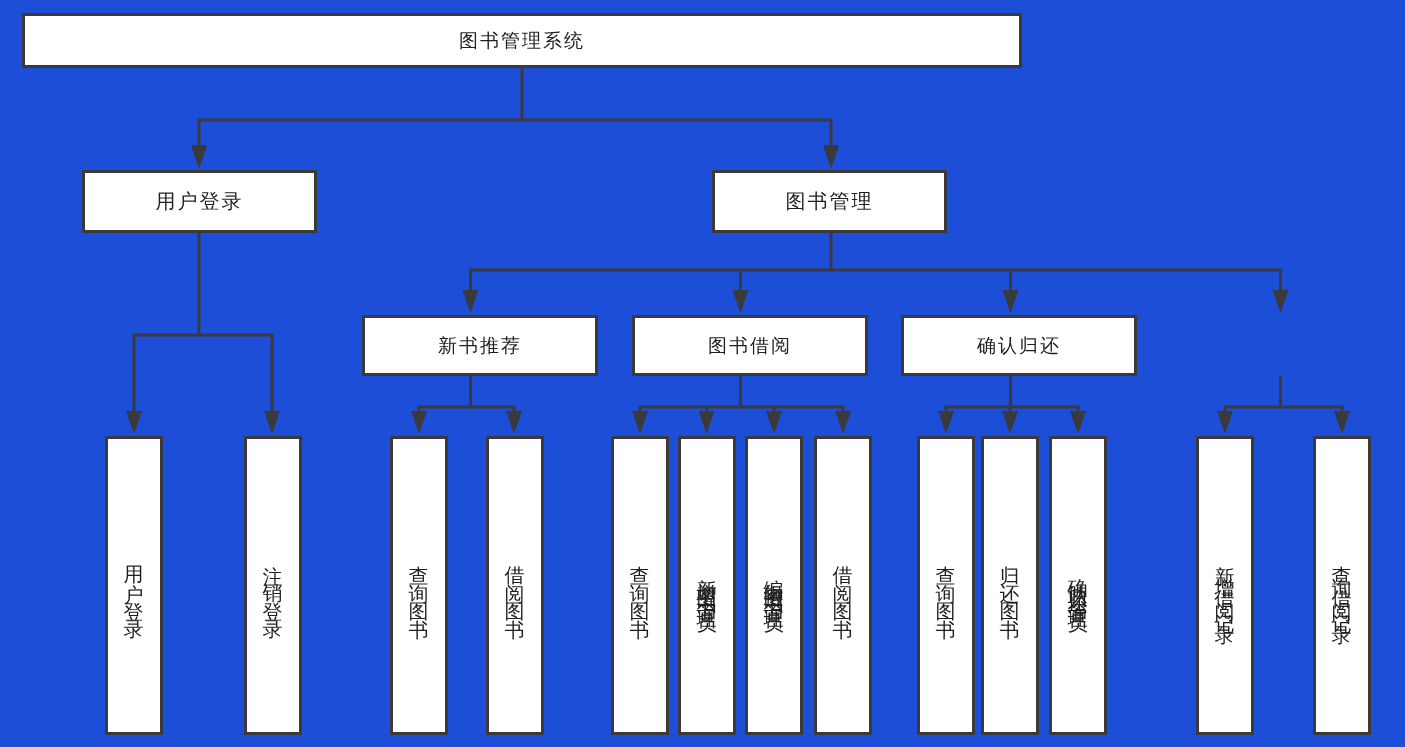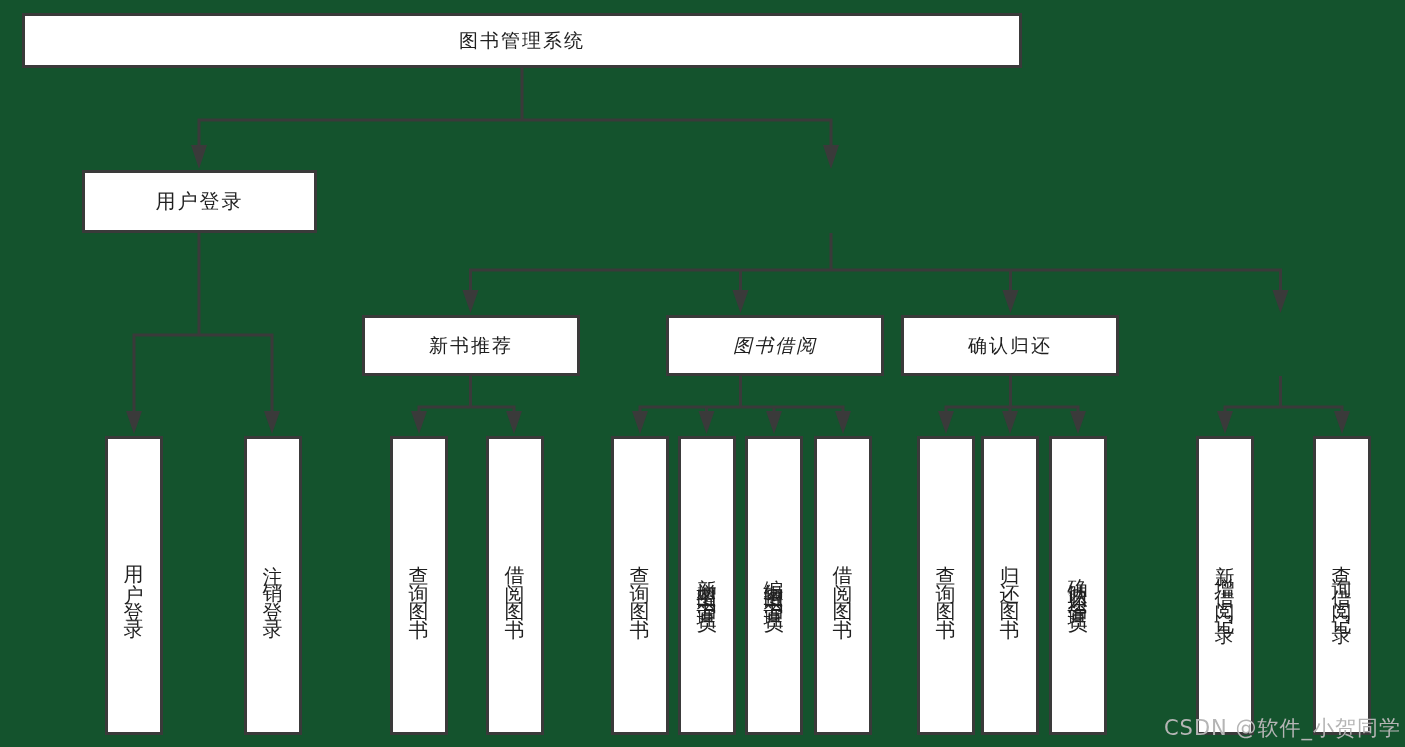--- a/index.html
+++ b/index.html
@@ -1,21 +1,21 @@
 <!DOCTYPE html>
 <html><head>
 <meta charset="utf-8">
 <style>
   html, body { margin: 0; padding: 0; }
   body { font-family: "DejaVu Sans", sans-serif; }
   #canvas {
     position: relative;
     width: 1405px;
     height: 747px;
-    background: #14532d;
+    background: #1d4ed8;
     overflow: hidden;
   }
   #wires {
     position: absolute;
     left: 0; top: 0;
     width: 1405px; height: 747px;
     pointer-events: none;
   }
   .hbox {
     position: absolute;
@@ -24,21 +24,21 @@
     background: #ffffff;
     display: flex;
     align-items: center;
     justify-content: center;
     color: #1f1f1f;
     letter-spacing: 2px;
     white-space: nowrap;
   }
   .root-box   { left: 22px;  top: 13px;  width: 1000px; height: 55px; font-size: 19px; }
   .level2-box { height: 63px; top: 170px; width: 235px; font-size: 20px; }
-  .level3-box { height: 61px; top: 315px; width: 218px; font-size: 19px; }
+  .level3-box { height: 61px; top: 315px; width: 236px; font-size: 19px; }
   .vbox {
     position: absolute;
     box-sizing: border-box;
     top: 436px;
     height: 299px;
     width: 58px;
     border: 3px solid #3a3a3a;
     background: #ffffff;
     display: flex;
     align-items: center;
@@ -115,38 +115,38 @@
       <polygon points="1002,411 1018,411 1010,434"></polygon>
       <polygon points="1070,411 1086,411 1078,434"></polygon>
       <polygon points="1217,411 1233,411 1225,434"></polygon>
       <polygon points="1334,411 1350,411 1342,434"></polygon>
     </g>
   </svg>
 
   <div class="hbox root-box">图书管理系统</div>
 
   <div class="hbox level2-box" style="left:82px;">用户登录</div>
+  <div class="hbox level2-box" style="left:712px;">图书管理</div>
 
   <div class="hbox level3-box" style="left:362px;">新书推荐</div>
-  <div class="hbox level3-box" style="left:666px;font-style:italic;">图书借阅</div>
+  <div class="hbox level3-box" style="left:632px;">图书借阅</div>
   <div class="hbox level3-box" style="left:901px;">确认归还</div>
 
   <div class="vbox" style="left:105px;">用户登录</div>
   <div class="vbox" style="left:244px;">注销登录</div>
 
   <div class="vbox" style="left:390px;">查询图书</div>
   <div class="vbox" style="left:486px;">借阅图书</div>
 
   <div class="vbox" style="left:611px;">查询图书</div>
   <div class="vbox long" style="left:678px;">新增图书（管理员）</div>
   <div class="vbox long" style="left:745px;">编辑图书（管理员）</div>
   <div class="vbox" style="left:814px;">借阅图书</div>
 
   <div class="vbox" style="left:917px;">查询图书</div>
   <div class="vbox" style="left:981px;">归还图书</div>
   <div class="vbox long" style="left:1049px;">确认归还（管理员）</div>
 
   <div class="vbox mid" style="left:1196px;">新增借阅记录</div>
   <div class="vbox mid" style="left:1313px;">查询借阅记录</div>
 
-  <div id="watermark">CSDN @软件_小贺同学</div>
 
 </div>
 
 </body></html>

